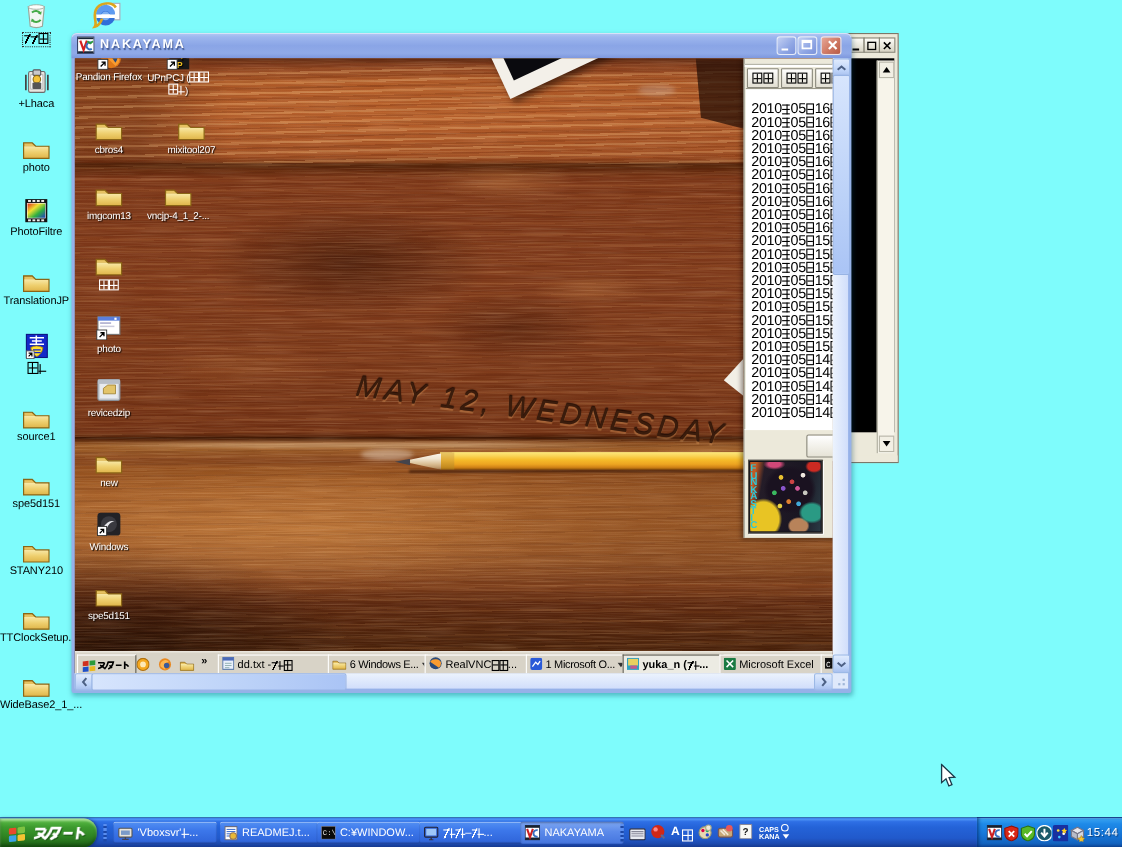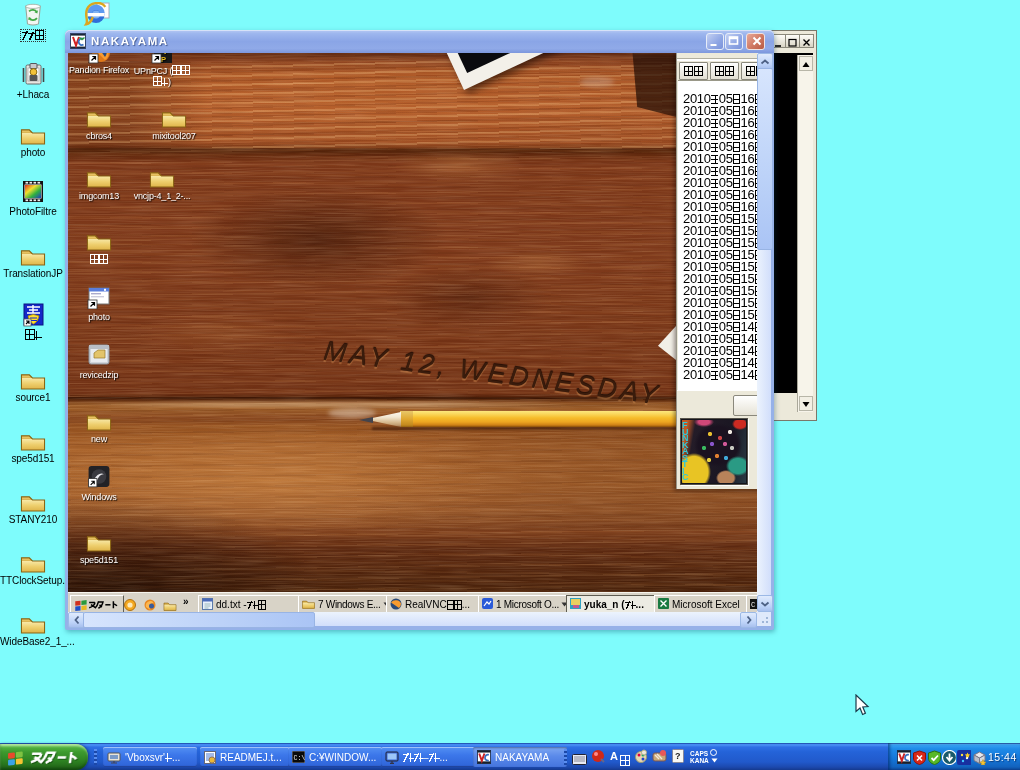--- a/index.html
+++ b/index.html
@@ -491,21 +491,21 @@
   <div class="abs" style="left:115px;top:3px;color:#000;font-weight:bold;font-size:10px">»</div>
   <div class="rbtn" style="left:130px;width:96px"><span class="tico"><svg width="11" height="12">
               <rect x="0.5" y="0.5" width="10" height="11" fill="#e8f0fc" stroke="#5a7aaa"></rect>
               <rect x="0.5" y="0.5" width="10" height="3" fill="#4a6ab8"></rect>
               <path d="M2.5 6 h6 M2.5 8 h6 M2.5 10 h4" stroke="#8aa" stroke-width="0.8"></path>
             </svg></span>dd.txt - <i class="kk"></i><i class="kz" style="width:5px"></i><i class="kj" style="width:6px"></i></div>
   <div class="rbtn" style="left:230px;width:84px">
           <span class="tico"><svg width="13" height="11" viewBox="0 0 24 20">
               <use href="#fold"></use>
             </svg></span>
-          <span style="letter-spacing:-0.3px">7 Windows E...</span>
+          <span style="letter-spacing:-0.3px">6 Windows E...</span>
           <svg width="7" height="5" style="margin-left:2px">
             <path d="M0.5 0.5 h6 l-3 4 z" fill="#333"></path>
           </svg>
         </div>
   <div class="rbtn" style="left:318px;width:88px"><span class="tico"><svg width="12" height="12">
               <circle cx="6" cy="6" r="5.5" fill="#2a4a7a"></circle>
               <path d="M1 4.5 a5.5 4.5 0 0 1 10 1 a5 5.5 0 0 1 -2 4.5" fill="#f89b30"></path>
             </svg></span>RealVNC<i class="kd"></i><i class="kj" style="width:6px"></i>...</div>
   <div class="rbtn" style="left:410px;width:84px">
           <span class="tico"><svg width="11" height="11">

